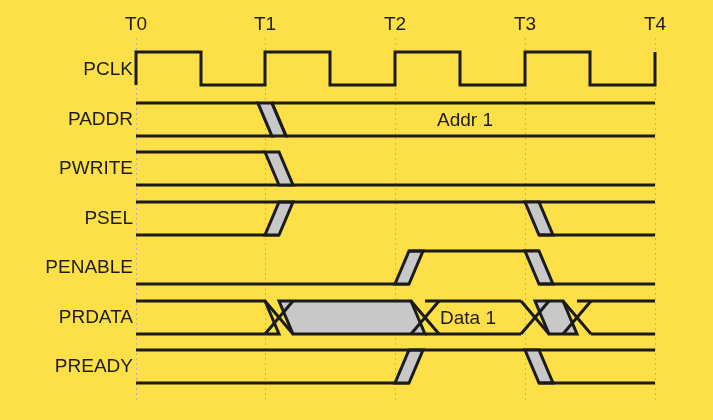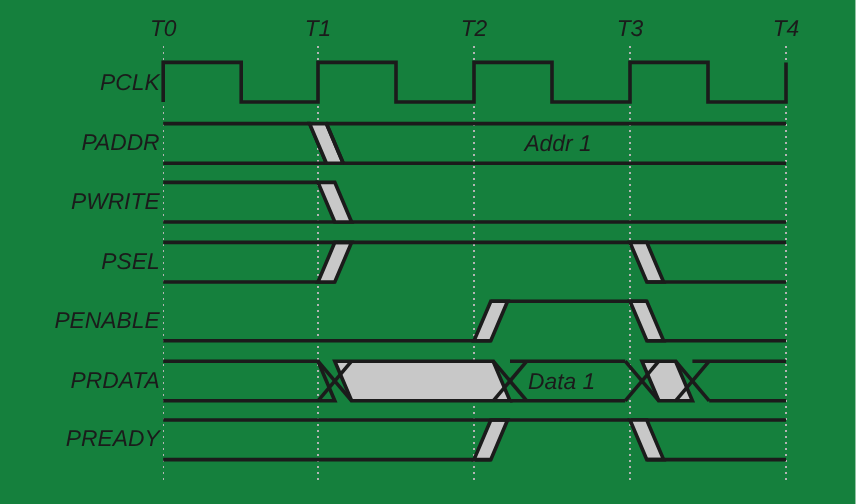--- a/index.html
+++ b/index.html
@@ -10,22 +10,21 @@
   body {
     width: 713px;
     height: 420px;
     font-family: "Liberation Sans", sans-serif;
     overflow: hidden;
   }
   #diagram-root {
     position: relative;
     width: 713px;
     height: 420px;
-    background: #15803d;
-    font-style: italic;
+    background: #fde047;
   }
   svg#timing-svg {
     position: absolute;
     left: 0;
     top: 0;
     width: 713px;
     height: 420px;
     display: block;
   }
   .time-marker-label {

